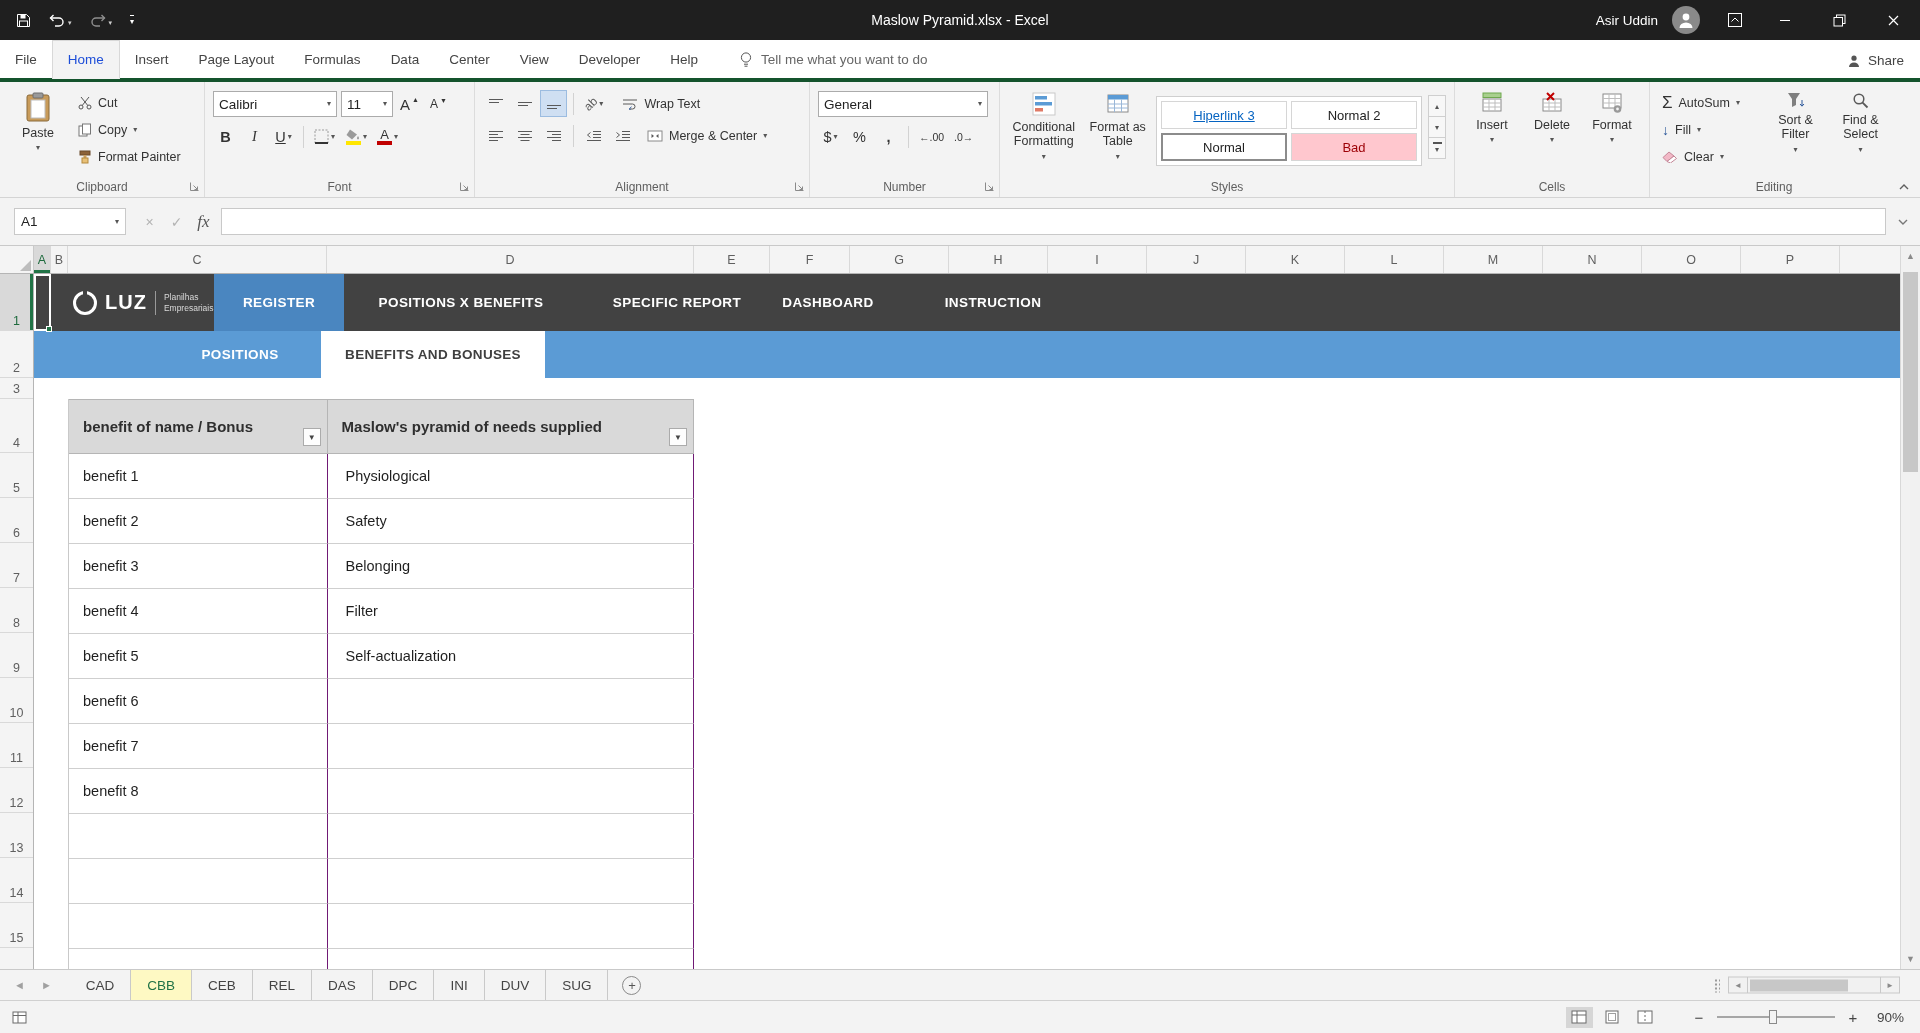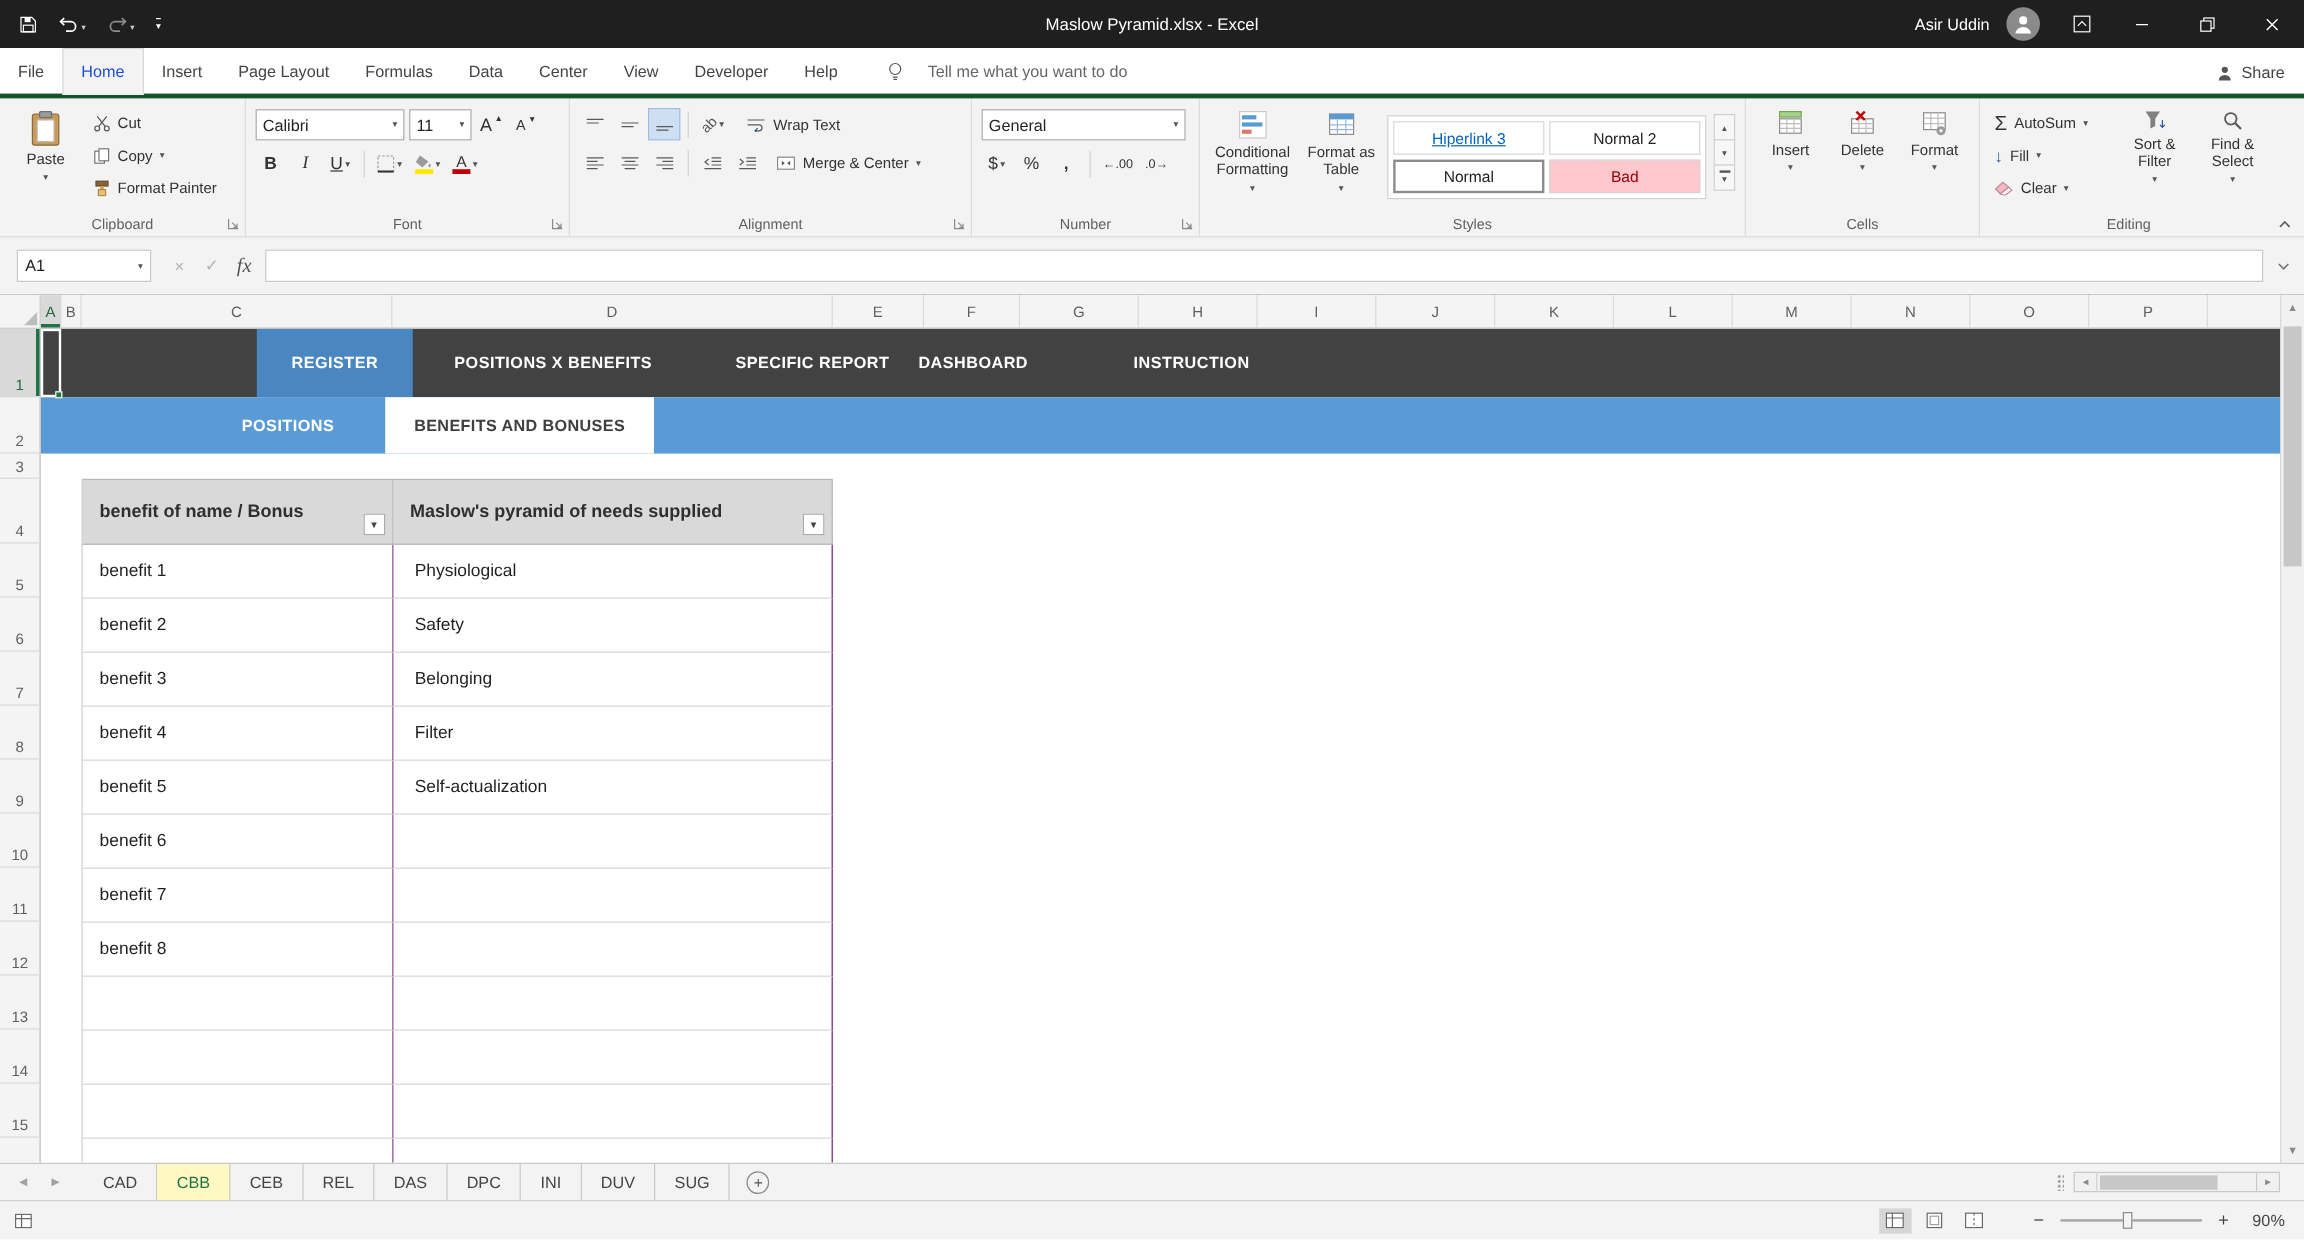--- a/index.html
+++ b/index.html
@@ -18,21 +18,21 @@
   .tb-right{margin-left:auto;display:flex;align-items:center;height:100%;z-index:2}
   .tb-user{font-size:13.5px;margin-right:14px}
   .avatar{width:28px;height:28px;border-radius:50%;background:#8a8a8a;display:flex;align-items:center;justify-content:center;margin-right:12px;overflow:hidden}
   .rdo{width:46px;height:100%;display:flex;align-items:center;justify-content:center}
   .winbtn{width:54px;height:100%;display:flex;align-items:center;justify-content:center}
 
   
   .ribbontabs{position:absolute;top:40px;left:0;right:0;height:42px;background:#fff;border-bottom:4px solid #14532d;display:flex;align-items:stretch;z-index:5}
   .rtab{display:flex;align-items:center;padding:0 15px;font-size:13.5px;color:#444}
   .rtab.active{background:#f3f3f3;border:1px solid #d8d8d8;border-bottom-color:#f3f3f3;margin-bottom:-1px;color:#1d4ed8}
-  .tellme{display:flex;align-items:center;gap:20px;margin-left:26px;color:#666;font-size:13.5px}
+  .tellme{display:flex;align-items:center;gap:8px;margin-left:26px;color:#666;font-size:13.5px}
   .share{position:absolute;right:16px;top:0;height:41px;display:flex;align-items:center;gap:7px;font-size:13.5px;color:#444}
 
   
   .ribbon{position:absolute;top:82px;left:0;right:0;height:116px;background:#f3f3f3;border-bottom:1px solid #d4d4d4;display:flex}
   .rgroup{position:relative;height:100%;border-right:1px solid #dcdcdc;padding:6px 8px 20px}
   .rg-label{position:absolute;bottom:3px;left:0;right:0;text-align:center;font-size:12px;color:#5f5f5f}
   .launcher{position:absolute;right:4px;bottom:5px}
   .rbody{display:flex;height:100%;gap:6px}
   .bigbtn{display:flex;flex-direction:column;align-items:center;justify-content:flex-start;text-align:center;padding:4px 3px 2px;font-size:12.5px;color:#333;line-height:1.15;gap:4px}
   .smallcol{display:flex;flex-direction:column;gap:2px;padding-top:2px}
@@ -614,24 +614,33 @@
     <div class="rh" style="height:45px">12</div>
     <div class="rh" style="height:45px">13</div>
     <div class="rh" style="height:45px">14</div>
     <div class="rh" style="height:45px">15</div>
     <div class="rh" style="height:21px;border-bottom:none"></div>
   </aside>
 
   <main class="sheet">
 
     <div class="navband">
+      <div class="luz">
+        <div class="luz-ring"></div>
+        <div class="luz-name">LUZ</div>
+        <div class="luz-sep"></div>
+        <div class="luz-sub">
+          <div>Planilhas</div>
+          <div>Empresariais</div>
+        </div>
+      </div>
       <div class="navtab" style="left:180px;width:130px">REGISTER</div>
       <div class="navlabel" style="left:427px">POSITIONS X BENEFITS</div>
       <div class="navlabel" style="left:643px">SPECIFIC REPORT</div>
-      <div class="navlabel" style="left:777px">DASHBOARD</div>
+      <div class="navlabel" style="left:794px">DASHBOARD</div>
       <div class="navlabel" style="left:959px">INSTRUCTION</div>
     </div>
 
     <div class="subband">
       <div class="sublabel" style="left:206px">POSITIONS</div>
       <div class="subactive" style="left:287px;width:224px">BENEFITS AND BONUSES</div>
     </div>
 
     <div class="selbox">
       <div class="fillhandle"></div>

